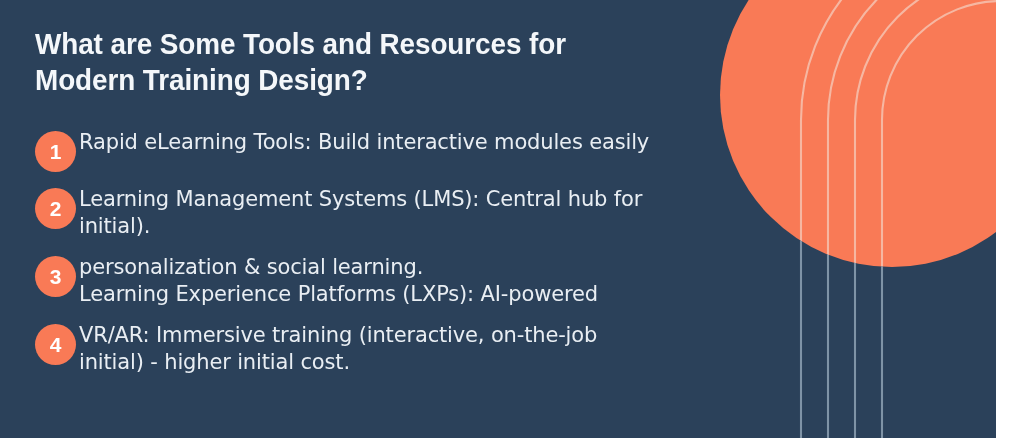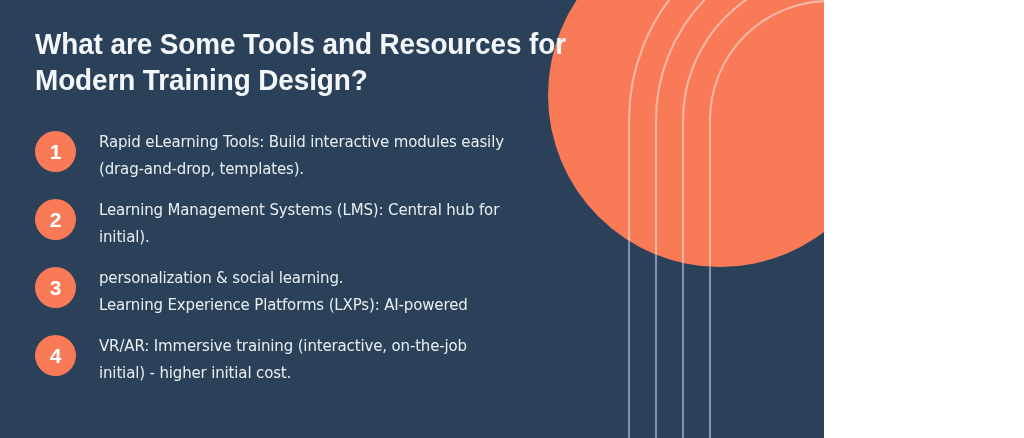--- a/index.html
+++ b/index.html
@@ -7,21 +7,21 @@
     padding: 0;
   }
   body {
     width: 1024px;
     height: 438px;
     overflow: hidden;
     font-family: "Liberation Sans", sans-serif;
   }
   #slide {
     position: relative;
-    width: 824px;
+    width: 996px;
     height: 438px;
     background: #2b415a;
     overflow: hidden;
   }
 
   
   #decor {
     position: absolute;
     top: 0;
     right: 0;
@@ -82,24 +82,24 @@
     font-size: 21px;
     font-weight: bold;
     display: flex;
     align-items: center;
     justify-content: center;
     line-height: 1;
     margin-top: 2px;
   }
   .item-text {
     flex: 1 1 auto;
-    margin-left: 23px;
+    margin-left: 3px;
     color: #e9eef3;
     font-family: "DejaVu Sans", sans-serif;
-    font-size: 15px;
+    font-size: 21px;
     line-height: 27px;
     letter-spacing: -0.15px;
     max-width: 672px;
   }
   .item-text .tl {
     display: block;
     white-space: nowrap;
   }
 </style>
 </head>
@@ -139,21 +139,20 @@
     <span class="hl">What are Some Tools and Resources for</span>
     <span class="hl">Modern Training Design?</span>
   </h1>
 
   <div id="list">
 
     <div class="item">
       <div class="badge">1</div>
       <div class="item-text">
         <span class="tl">Rapid eLearning Tools: Build interactive modules easily</span>
-        <span class="tl">(drag-and-drop, templates).</span>
       </div>
     </div>
 
     <div class="item">
       <div class="badge">2</div>
       <div class="item-text">
         <span class="tl">Learning Management Systems (LMS): Central hub for</span>
         <span class="tl">initial).</span>
       </div>
     </div>

